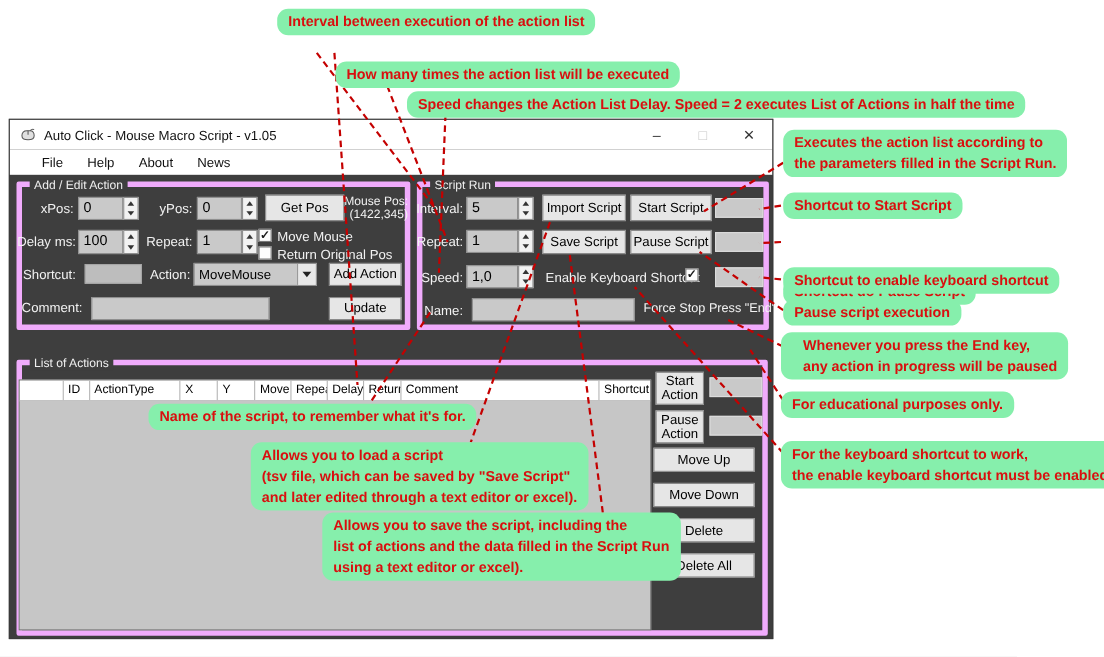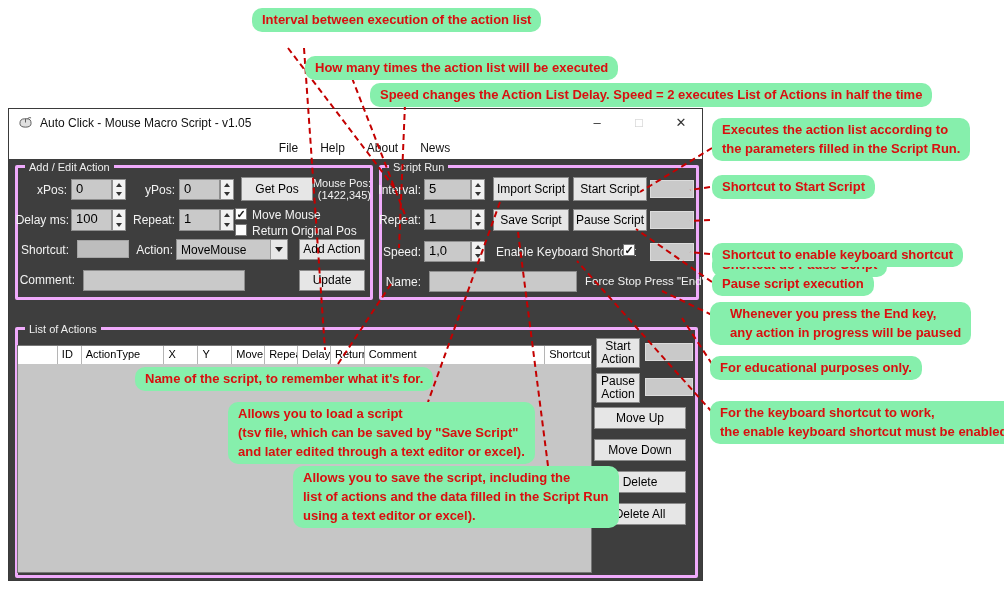--- a/index.html
+++ b/index.html
@@ -6,27 +6,27 @@
   #canvas{position:relative;width:1004px;height:597px;background:#ffffff;overflow:hidden;}
 
   
   .window{position:absolute;left:8px;top:108px;width:695px;height:473px;border:1px solid #3a3a3a;background:#3e3e3e;z-index:10;box-sizing:border-box;}
   .titlebar{position:absolute;left:0;top:0;right:0;height:27px;background:#ffffff;display:flex;align-items:center;}
   .titlebar .appicon{width:15px;height:13px;margin:0 7px 0 9px;}
   .titlebar .title{font-size:12px;color:#111;}
   .wincontrols{margin-left:auto;display:flex;height:100%;}
   .wbtn{width:42px;height:100%;display:flex;align-items:center;justify-content:center;font-size:13px;color:#333;}
   .wbtn.max{color:#c9c9c9;}
-  .menubar{position:absolute;left:0;top:27px;right:0;height:23px;background:#ffffff;display:flex;align-items:center;padding-left:18px;gap:0;justify-content:center;}
+  .menubar{position:absolute;left:0;top:27px;right:0;height:23px;background:#ffffff;display:flex;align-items:center;padding-left:18px;gap:0;}
   .menuitem{font-size:12px;color:#111;padding:0 11px;}
 
   .content{position:absolute;left:0;top:50px;right:0;bottom:0;background:#3e3e3e;}
 
   
-  .group{position:absolute;border:3px solid #f0abfc;border-radius:2px;box-sizing:border-box;text-align:right;}
+  .group{position:absolute;border:5px solid #f0abfc;border-radius:2px;box-sizing:border-box;text-align:right;}
   .grouplabel{position:absolute;top:-7px;left:7px;background:#3e3e3e;color:#efefef;font-size:11px;padding:0 4px;white-space:nowrap;}
 
   .lbl{position:absolute;color:#f2f2f2;font-size:12px;white-space:nowrap;}
   .lbl.r{text-align:right;}
   .field{position:absolute;background:#c9c9c9;border:1px solid #8f8f8f;box-sizing:border-box;font-size:13px;color:#000;padding:1px 0 0 4px;overflow:hidden;white-space:nowrap;}
   .field.small{font-size:11px;}
   .spin{position:absolute;width:14px;background:#f2f2f2;border:1px solid #8f8f8f;box-sizing:border-box;display:flex;flex-direction:column;align-items:center;justify-content:space-around;}
   .spin i{display:block;width:0;height:0;border-left:3px solid transparent;border-right:3px solid transparent;}
   .spin i.up{border-bottom:4px solid #333;}
   .spin i.dn{border-top:4px solid #333;}

